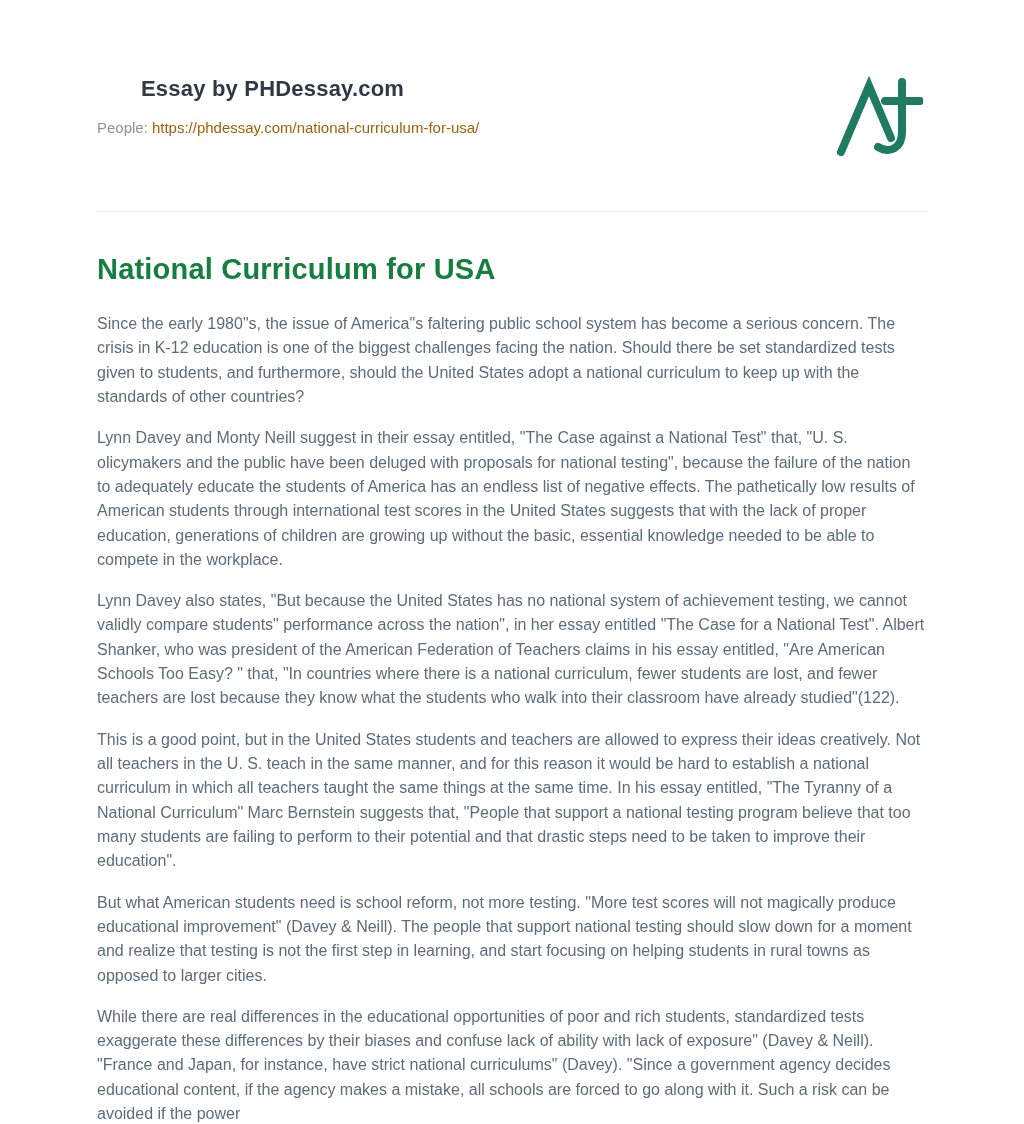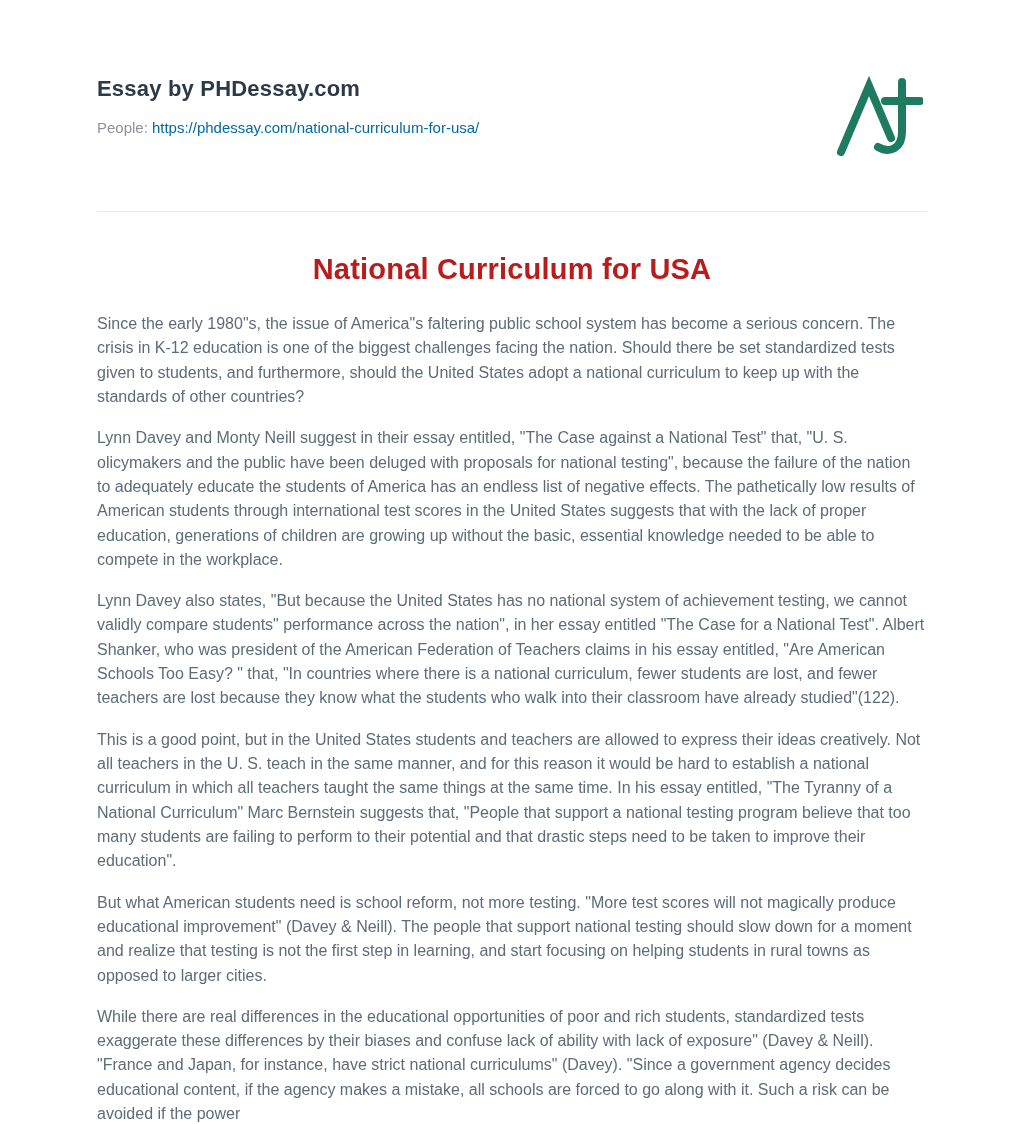--- a/index.html
+++ b/index.html
@@ -19,50 +19,50 @@
     display: flex;
     justify-content: space-between;
     align-items: flex-start;
   }
   .site-heading {
     font-size: 22px;
     font-weight: 700;
     color: #2e3947;
     letter-spacing: 0.2px;
     margin-bottom: 17px;
+    margin-left: 44px;
   }
   .source-line {
     font-size: 15px;
     color: #8a939c;
   }
   .source-link {
-    color: #0369a1;
+    color: #a16207;
     text-decoration: none;
     margin-left: 4px;
   }
   .logo-wrap {
     width: 92px;
     height: 92px;
     margin-top: -4px;
     margin-right: 4px;
     flex: 0 0 auto;
   }
   .divider {
     border: none;
     border-top: 1px solid #e8eaed;
     margin-top: 47px;
   }
   .essay-title {
     font-size: 29px;
     font-weight: 700;
-    color: #b91c1c;
+    color: #15803d;
     margin-top: 41px;
     margin-bottom: 26px;
     letter-spacing: 0.2px;
-    text-align: center;
   }
   .essay-body p {
     font-size: 16px;
     line-height: 1.52;
     color: #5d6c79;
     margin-bottom: 17px;
   }
 </style>
 </head>
 <body>

